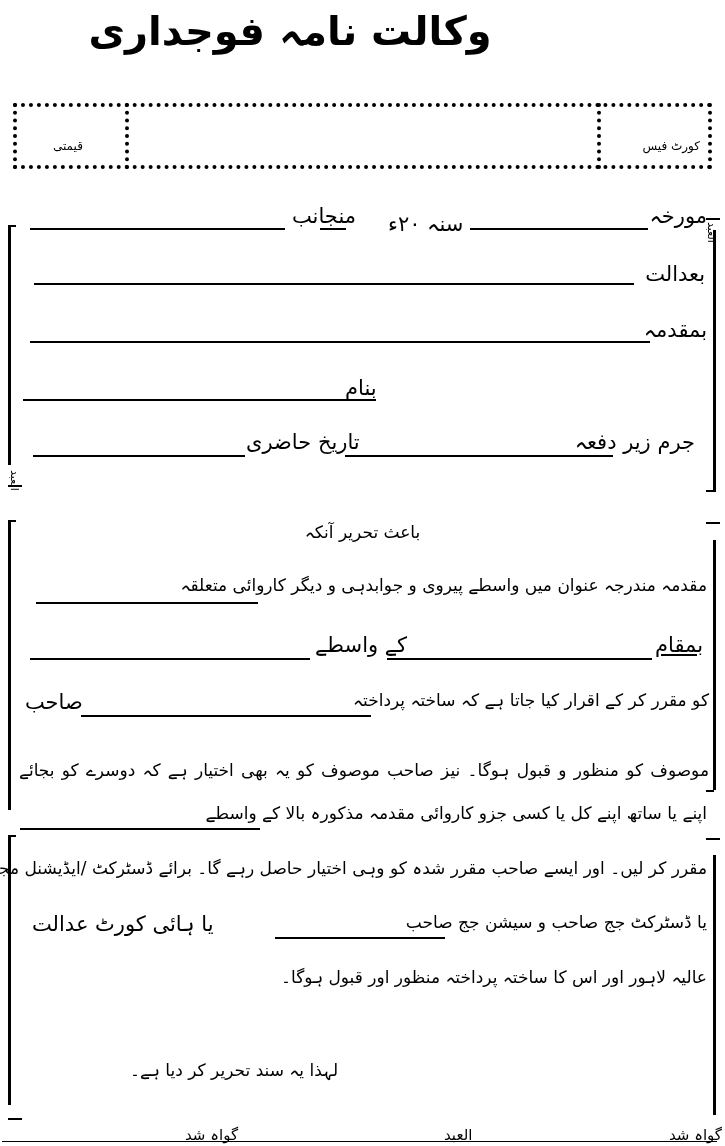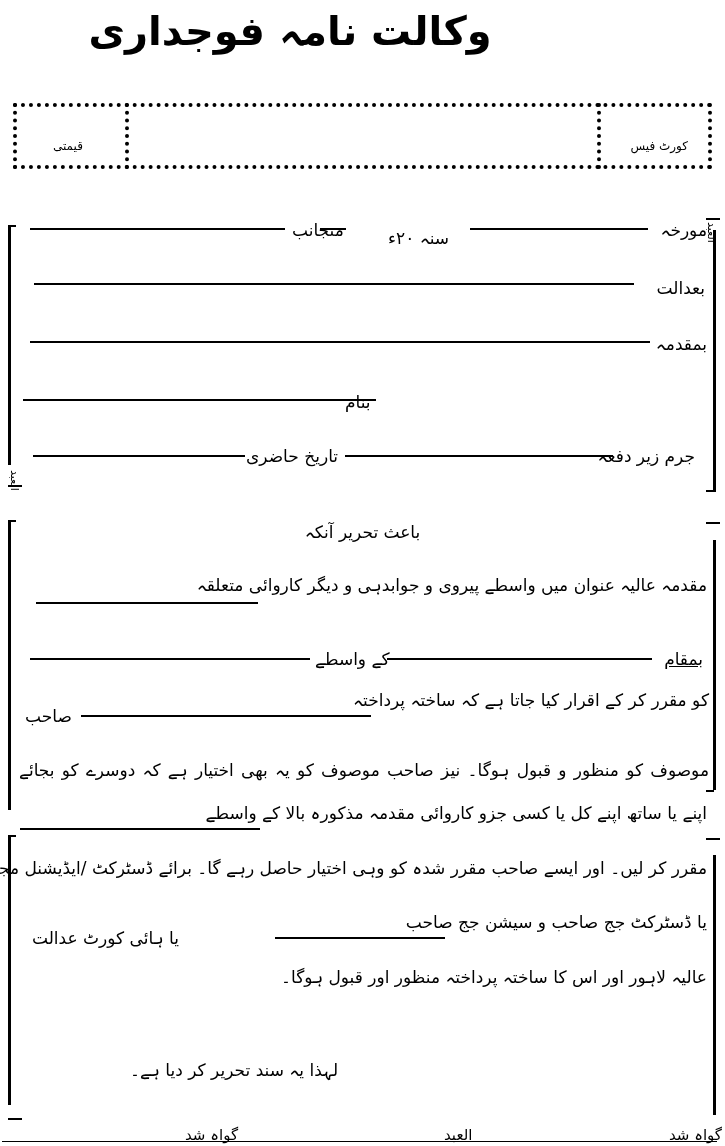--- a/index.html
+++ b/index.html
@@ -17,35 +17,35 @@
       left: 13px; top: 103px; width: 699px; height: 66px;
       border: 4px dotted #000; box-sizing: border-box;
     }
     .fee-box .sep { position: absolute; top: -4px; bottom: -4px; border-left: 4px dotted #000; }
     .fee-box .lbl { position: absolute; top: 20px; font-size: 12px; direction: rtl; margin-top: 12px; }
     
     .vline { position: absolute; width: 3px; background: #000; }
     .tick { position: absolute; height: 2px; background: #000; }
     .bracket-mark { position: absolute; font-size: 11px; line-height: 11px; }
     
-    .label { position: absolute; font-size: 17px; direction: rtl; white-space: nowrap; margin-top: 16px; }
+    .label { position: absolute; font-size: 21px; direction: rtl; white-space: nowrap; }
     .blank { position: absolute; height: 2px; background: #000; }
     .para { position: absolute; font-size: 17px; direction: rtl; white-space: nowrap; }
     .center { text-align: center; }
     .witness { position: absolute; font-size: 15px; direction: rtl; white-space: nowrap; }
   </style>
 </head>
 <body>
 
 <div class="abs title">وکالت نامہ فوجداری</div>
 
 <div class="abs fee-box">
   <div class="sep" style="left:108px;"></div>
   <div class="sep" style="left:580px;"></div>
-  <div class="lbl" style="right:20px;">کورٹ فیس</div>
+  <div class="lbl" style="right:8px;">کورٹ فیس</div>
   <div class="lbl" style="left:36px;">قیمتی</div>
   <div class="lbl" style="left:120px; width:450px; height:24px;"></div>
 </div>
 
 <div class="vline" style="left:8px; top:225px; height:240px;"></div>
 <div class="vline" style="left:713px; top:230px; height:262px;"></div>
 <div class="tick" style="left:8px; top:225px; width:8px;"></div>
 <div class="tick" style="left:706px; top:218px; width:14px;"></div>
 <div class="tick" style="left:8px; top:485px; width:14px;"></div>
 <div class="tick" style="left:706px; top:490px; width:8px;"></div>
@@ -72,21 +72,21 @@
 <div class="blank" style="left:33px; top:455px; width:212px;"></div>
 
 <div class="vline" style="left:8px; top:520px; height:290px;"></div>
 <div class="vline" style="left:713px; top:540px; height:250px;"></div>
 <div class="tick" style="left:8px; top:520px; width:8px;"></div>
 <div class="tick" style="left:706px; top:522px; width:14px;"></div>
 <div class="tick" style="left:706px; top:790px; width:8px;"></div>
 
 <div class="para center" style="left:0; width:725px; top:522px;">باعث تحریر آنکہ</div>
 
-<div class="para" style="right:18px; top:575px;">مقدمہ عالیہ عنوان میں واسطے پیروی و جوابدہی و دیگر کاروائی متعلقہ</div>
+<div class="para" style="right:18px; top:575px;">مقدمہ مندرجہ عنوان میں واسطے پیروی و جوابدہی و دیگر کاروائی متعلقہ</div>
 <div class="blank" style="left:36px; top:602px; width:222px;"></div>
 
 <div class="label" style="right:22px; top:633px;text-decoration:underline;">بمقام</div>
 <div class="blank" style="left:387px; top:658px; width:265px;"></div>
 <div class="label" style="left:315px; top:633px;">کے واسطے</div>
 <div class="blank" style="left:30px; top:658px; width:280px;"></div>
 
 <div class="para" style="right:16px; top:690px;">کو مقرر کر کے اقرار کیا جاتا ہے کہ ساختہ پرداختہ</div>
 <div class="blank" style="left:81px; top:715px; width:290px;"></div>
 <div class="label" style="left:25px; top:690px;">صاحب</div>

